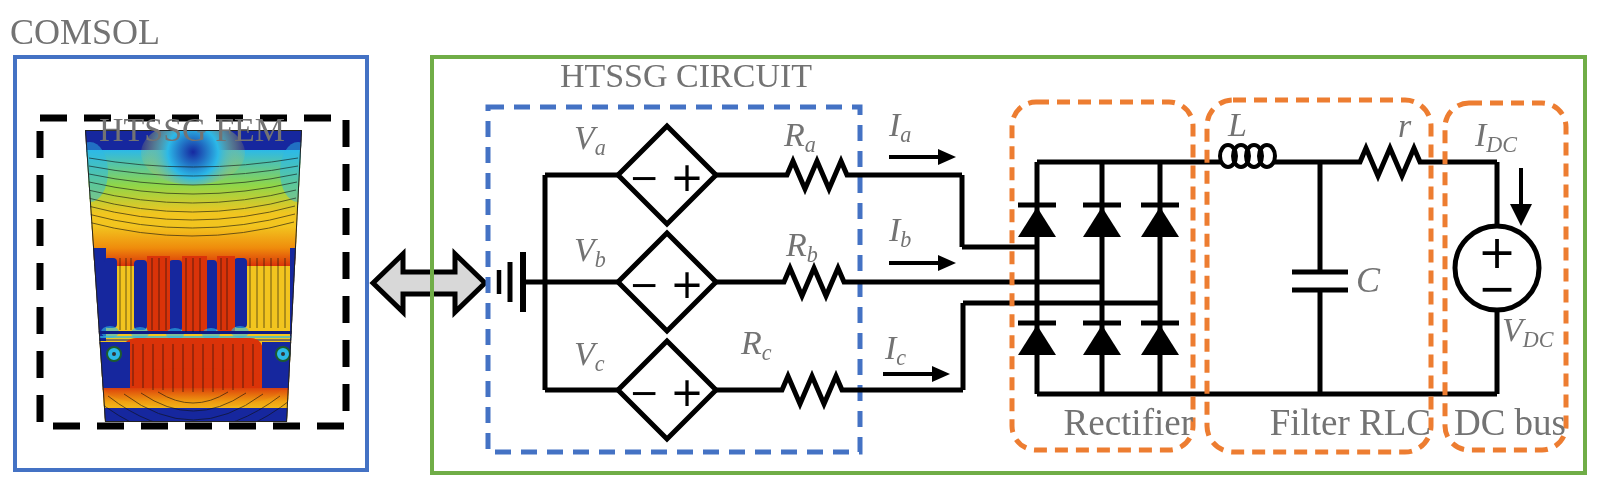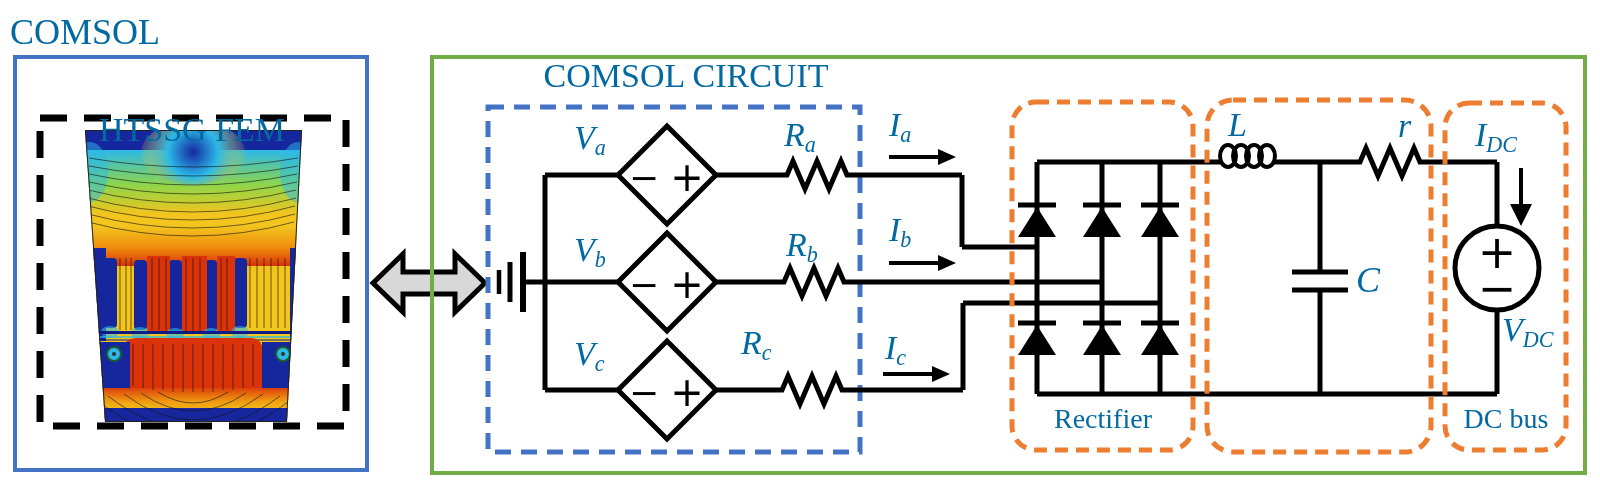--- a/index.html
+++ b/index.html
@@ -1,23 +1,23 @@
 <!DOCTYPE html>
 <html><head>
 <meta charset="utf-8">
 <style>
   html,body{margin:0;padding:0;background:#fff;}
   .stage{position:relative;width:1600px;height:487px;background:#ffffff;overflow:hidden;}
   .stage svg{position:absolute;left:0;top:0;}
-  .lbl{position:absolute;color:#0369a1;font-family:"Liberation Serif","DejaVu Serif",serif;
+  .lbl{position:absolute;color:#737373;font-family:"Liberation Serif","DejaVu Serif",serif;
        white-space:nowrap;line-height:1.04;}
   .title{font-size:36px;}
   .boxtitle{font-size:34px;text-align:center;margin-top:42px;}
   .circtitle{font-size:34px;text-align:center;}
-  .stagelbl{font-size:28px;text-align:center;}
+  .stagelbl{font-size:37px;text-align:right;}
   .sym{font-size:34px;font-style:italic;}
   .sym sub{font-size:65%;font-style:italic;vertical-align:-0.28em;line-height:0;}
   .sym.big{font-size:36px;}
   text.sign{font-family:"DejaVu Sans",sans-serif;fill:#000;}
 </style>
 </head>
 <body>
 
 <div class="stage">
 
@@ -271,21 +271,21 @@
         <circle cx="1497" cy="268" r="42" fill="#fff" stroke="#000" stroke-width="5"></circle>
         <text class="sign" x="1497" y="252" font-size="46" text-anchor="middle" dominant-baseline="central">+</text>
         <text class="sign" x="1497" y="288" font-size="46" text-anchor="middle" dominant-baseline="central">−</text>
       </g>
     </g>
   </g>
 </svg>
 
 <div class="lbl title" style="left:10px;top:14px">COMSOL</div>
 <div class="lbl boxtitle" style="left:42px;top:70px;width:300px">HTSSG FEM</div>
-<div class="lbl circtitle" style="left:535px;top:58px;width:302px">COMSOL CIRCUIT</div>
+<div class="lbl circtitle" style="left:535px;top:58px;width:302px">HTSSG CIRCUIT</div>
 
 <div class="lbl sym" style="left:574px;top:120px"><i>V</i><sub>a</sub></div>
 <div class="lbl sym" style="left:574px;top:232px"><i>V</i><sub>b</sub></div>
 <div class="lbl sym" style="left:574px;top:336px"><i>V</i><sub>c</sub></div>
 
 <div class="lbl sym" style="left:784px;top:117px"><i>R</i><sub>a</sub></div>
 <div class="lbl sym" style="left:786px;top:227px"><i>R</i><sub>b</sub></div>
 <div class="lbl sym" style="left:741px;top:325px"><i>R</i><sub>c</sub></div>
 
 <div class="lbl sym" style="left:889px;top:107px"><i>I</i><sub>a</sub></div>
@@ -293,15 +293,16 @@
 <div class="lbl sym" style="left:885px;top:330px"><i>I</i><sub>c</sub></div>
 
 <div class="lbl sym" style="left:1228px;top:107px"><i>L</i></div>
 <div class="lbl sym" style="left:1398px;top:108px"><i>r</i></div>
 <div class="lbl sym big" style="left:1356px;top:262px"><i>C</i></div>
 
 <div class="lbl sym" style="left:1475px;top:117px"><i>I</i><sub>DC</sub></div>
 <div class="lbl sym" style="left:1502px;top:312px"><i>V</i><sub>DC</sub></div>
 
 <div class="lbl stagelbl" style="left:1013px;top:404px;width:180px">Rectifier</div>
+<div class="lbl stagelbl" style="left:1208px;top:404px;width:223px">Filter RLC</div>
 <div class="lbl stagelbl" style="left:1446px;top:404px;width:120px">DC bus</div>
 
 </div>
 
 </body></html>

